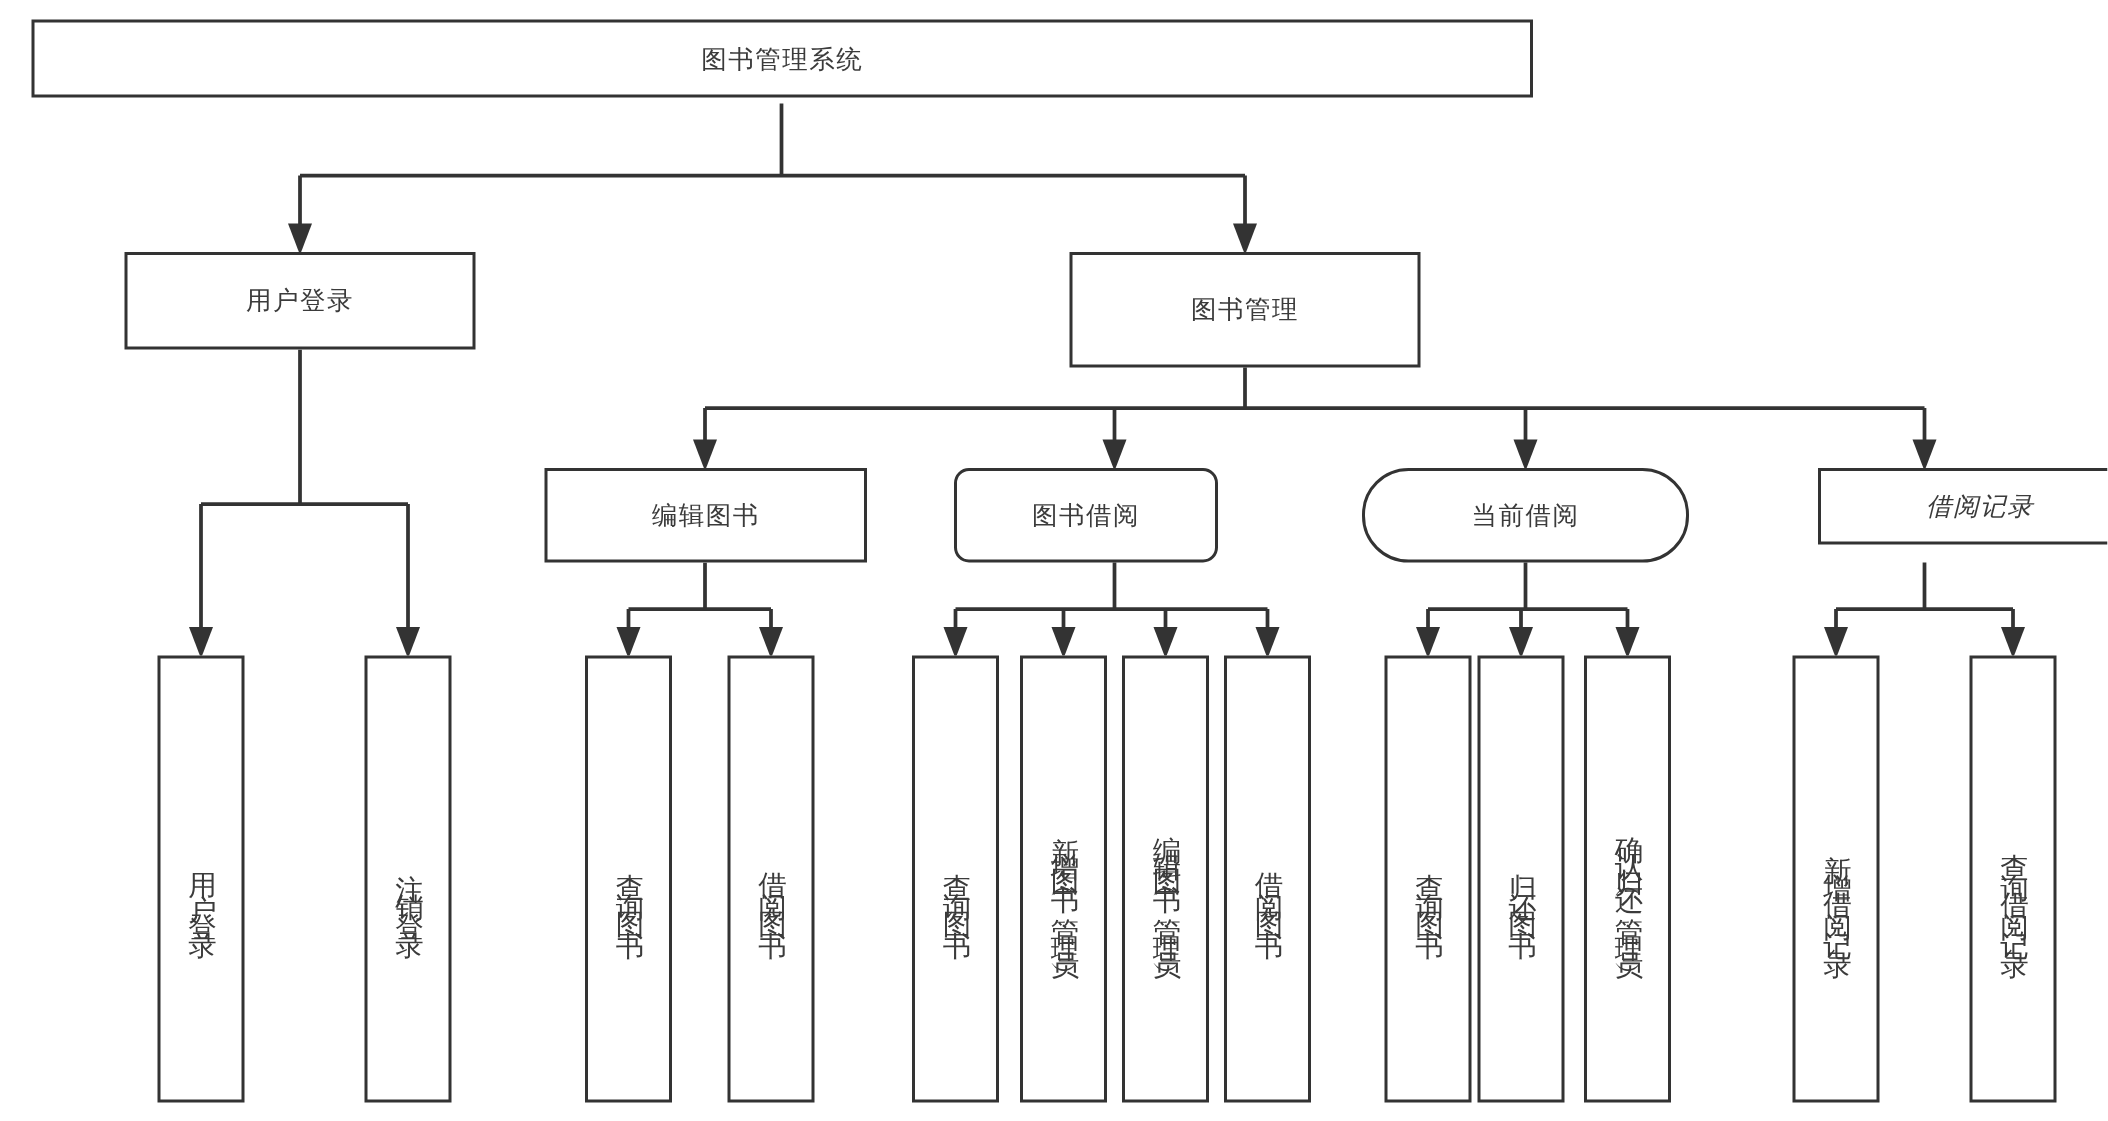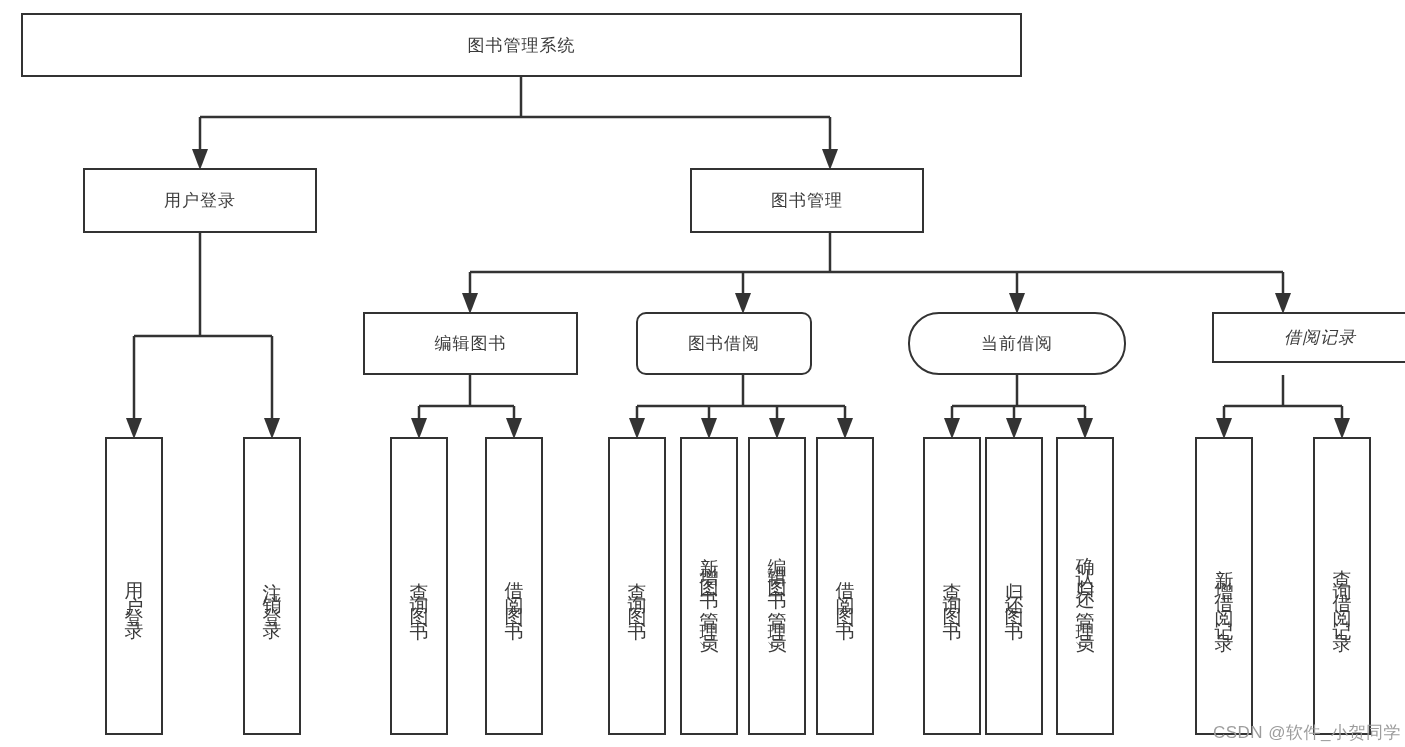--- a/index.html
+++ b/index.html
@@ -120,28 +120,28 @@
       <line x1="1014" y1="406" x2="1014" y2="425" stroke="#333333" stroke-width="2.5"></line>
       <polygon points="1006,418 1022,418 1014,439" fill="#333333"></polygon>
       <line x1="1085" y1="406" x2="1085" y2="425" stroke="#333333" stroke-width="2.5"></line>
       <polygon points="1077,418 1093,418 1085,439" fill="#333333"></polygon>
       <line x1="1224" y1="406" x2="1224" y2="425" stroke="#333333" stroke-width="2.5"></line>
       <polygon points="1216,418 1232,418 1224,439" fill="#333333"></polygon>
       <line x1="1342" y1="406" x2="1342" y2="425" stroke="#333333" stroke-width="2.5"></line>
       <polygon points="1334,418 1350,418 1342,439" fill="#333333"></polygon>
     </svg>
 
-  <div class="hbox" style="left:21px; top:13px; width:1001px; height:64px;">
+  <div class="hbox" style="left:21px; top:13px; width:1001px; height:52px;">
     <span>图书管理系统</span>
   </div>
 
   <div class="hbox" style="left:83px; top:168px; width:234px; height:65px;">
     <span>用户登录</span>
   </div>
-  <div class="hbox" style="left:690px; top:168px; width:234px; height:65px;">
+  <div class="hbox" style="left:713px; top:168px; width:234px; height:77px;">
     <span>图书管理</span>
   </div>
 
   <div class="hbox" style="left:363px; top:312px; width:215px; height:63px;">
     <span>编辑图书</span>
   </div>
   <div class="hbox" style="left:636px; top:312px; width:176px; height:63px;border-radius:10px;">
     <span>图书借阅</span>
   </div>
   <div class="hbox" style="left:908px; top:312px; width:218px; height:63px;border-radius:31px;">
@@ -188,14 +188,13 @@
     <span>确认归还（管理员）</span>
   </div>
 
   <div class="vbox" style="left:1195px;">
     <span>新增借阅记录</span>
   </div>
   <div class="vbox" style="left:1313px;">
     <span>查询借阅记录</span>
   </div>
 
-  <div id="watermark">CSDN @软件_小贺同学</div>
 </div>
 
 </body></html>

